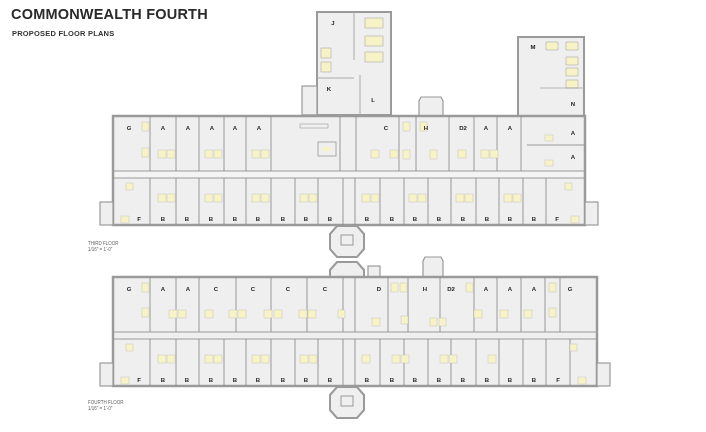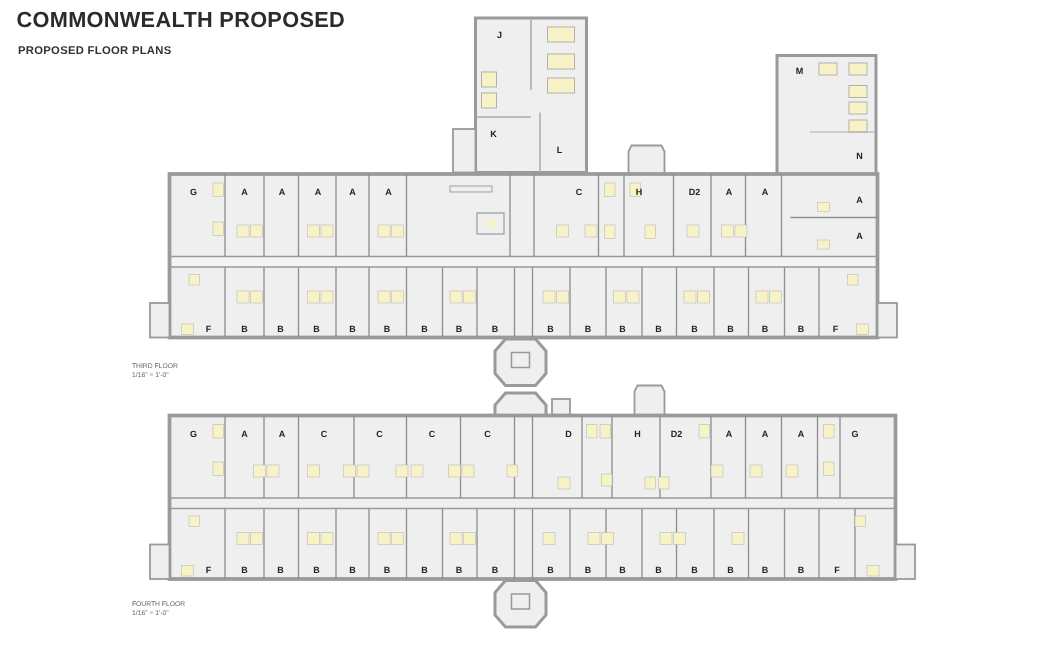--- a/index.html
+++ b/index.html
@@ -6,21 +6,21 @@
   body { width:706px; height:432px; position:relative; overflow:hidden; font-family:"Liberation Sans", "DejaVu Sans", sans-serif; }
   .title { position:absolute; left:11px; top:6px; font-size:14.5px; font-weight:700; color:#2b2b2b; letter-spacing:0.2px; }
   .subtitle { position:absolute; left:12px; top:29px; font-size:7.5px; font-weight:700; color:#333; letter-spacing:0.2px; }
   .floor-label { position:absolute; font-size:4.5px; color:#666; line-height:6px; }
   .plan { position:absolute; left:0; top:0; width:706px; height:432px; }
   .ul { font-family:"Liberation Sans", sans-serif; font-size:6px; font-weight:700; fill:#222; text-anchor:middle; }
 </style>
 </head>
 <body>
 
-<div class="title">COMMONWEALTH PROPOSED</div>
+<div class="title">COMMONWEALTH FOURTH</div>
 <div class="subtitle">PROPOSED FLOOR PLANS</div>
 
 <div class="floor-label" style="left:88px; top:241px;">
   <div>THIRD FLOOR</div>
   <div>1/16" = 1'-0"</div>
 </div>
 <div class="floor-label" style="left:88px; top:400px;">
   <div>FOURTH FLOOR</div>
   <div>1/16" = 1'-0"</div>
 </div>

